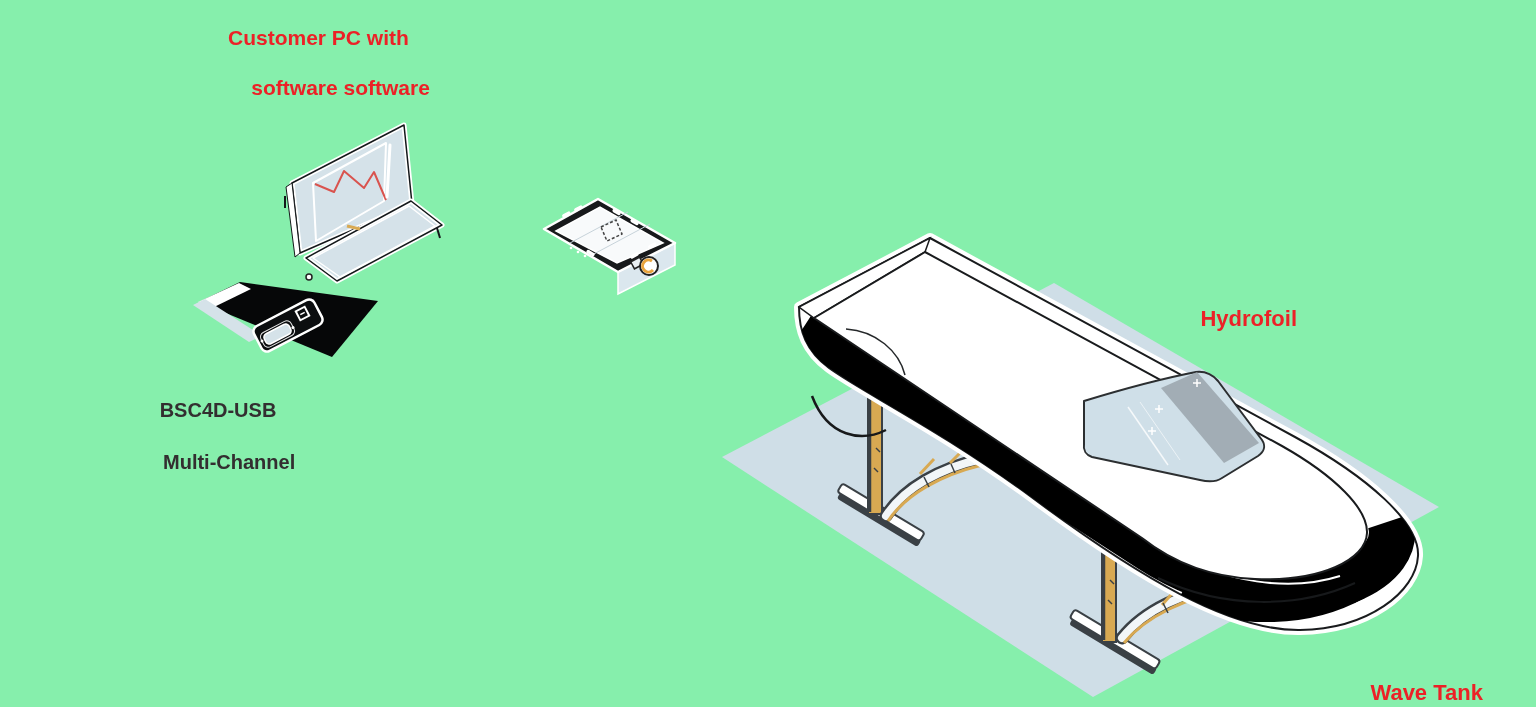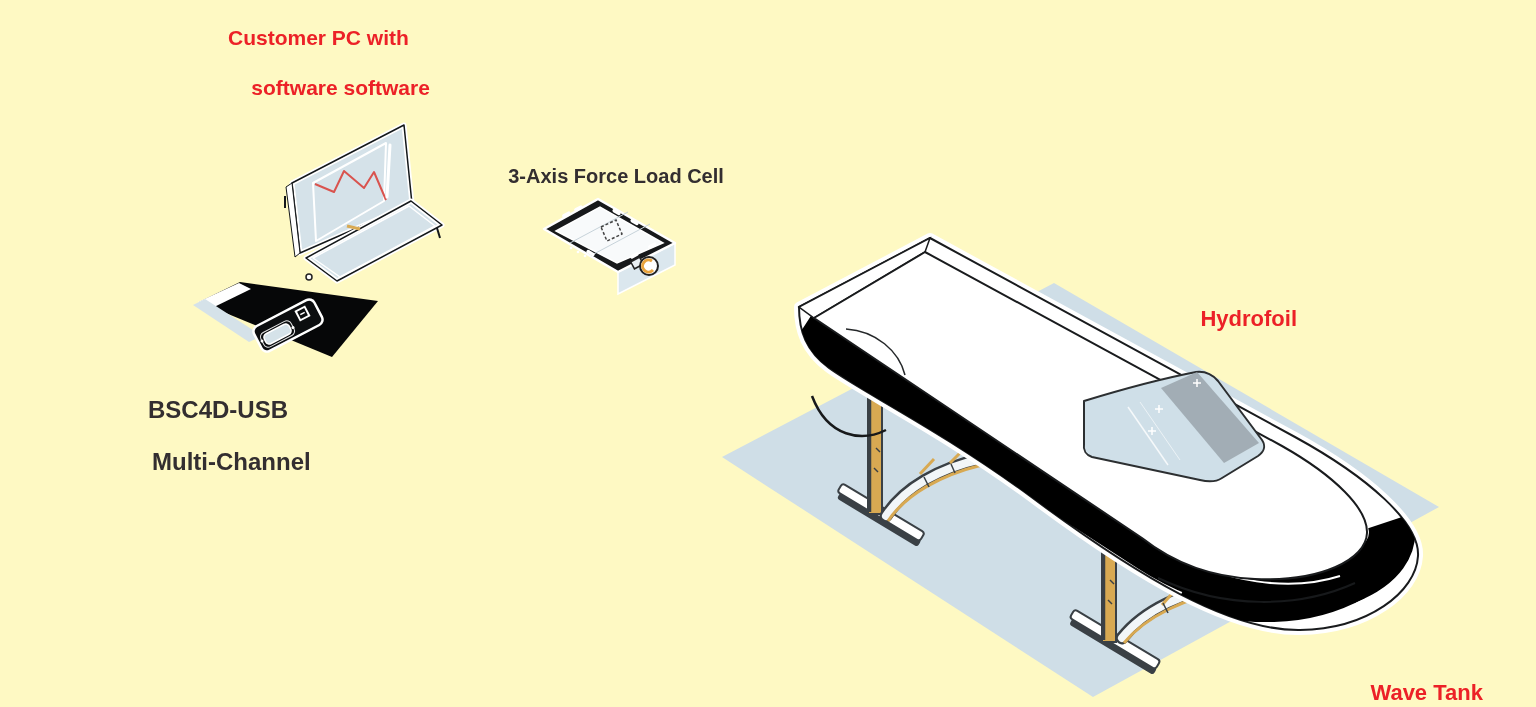--- a/index.html
+++ b/index.html
@@ -1,24 +1,24 @@
 <!DOCTYPE html>
 <html><head>
 <meta charset="utf-8">
 <style>
   html,body{margin:0;padding:0;background:#000;}
-  #stage{position:relative;width:1536px;height:707px;background:#fef9c3;overflow:hidden;
+  #stage{position:relative;width:1536px;height:707px;background:#86efac;overflow:hidden;
          font-family:"Liberation Sans",sans-serif;}
   #art{position:absolute;left:0;top:0;}
   .lbl{position:absolute;font-weight:bold;white-space:pre;line-height:1.2;}
   .lbl.red{color:#ec2127;}
   .lbl.dark{color:#332e30;}
   #customer-pc-label{left:228px;top:25px;font-size:21px;line-height:25px;}
   #load-cell-label{left:486px;top:140px;font-size:20px;}
-  #daq-label{left:118px;top:397px;width:200px;text-align:center;font-size:24px;line-height:26px;}
+  #daq-label{left:118px;top:397px;width:200px;text-align:center;font-size:20px;line-height:26px;}
   #hydrofoil-label{left:1176px;top:280px;font-size:22px;}
   #wave-tank-label{left:1346px;top:654px;font-size:22px;}
 </style>
 </head>
 <body>
 
 <div id="stage">
 
   <svg id="art" width="1536" height="707" viewBox="0 0 1536 707">
 
@@ -176,22 +176,20 @@
         <rect x="632" y="259" width="10" height="8" transform="rotate(-28 637 263)" fill="#e9eff3" stroke="#222" stroke-width="1.5"></rect>
         <circle cx="649" cy="266" r="9" fill="#ffffff" stroke="#222" stroke-width="2"></circle>
         <path d="M 652,261 A 6,6 0 1 0 653,270" fill="none" stroke="#e8a33d" stroke-width="3"></path>
       </g>
     </g>
   </svg>
 
   <div id="customer-pc-label" class="lbl red"><span>Customer PC with</span><br>
     <span>software software</span></div>
 
-  <div id="load-cell-label" class="lbl dark">
-    <span>3-Axis Force Load Cell</span></div>
 
   <div id="daq-label" class="lbl dark"><span>BSC4D-USB</span><br>
     <span>Multi-Channel</span></div>
 
   <div id="wave-tank-label" class="lbl red">
     <span>Wave Tank</span></div>
 
   <div id="hydrofoil-label" class="lbl red">
     <span>Hydrofoil</span></div>
 

